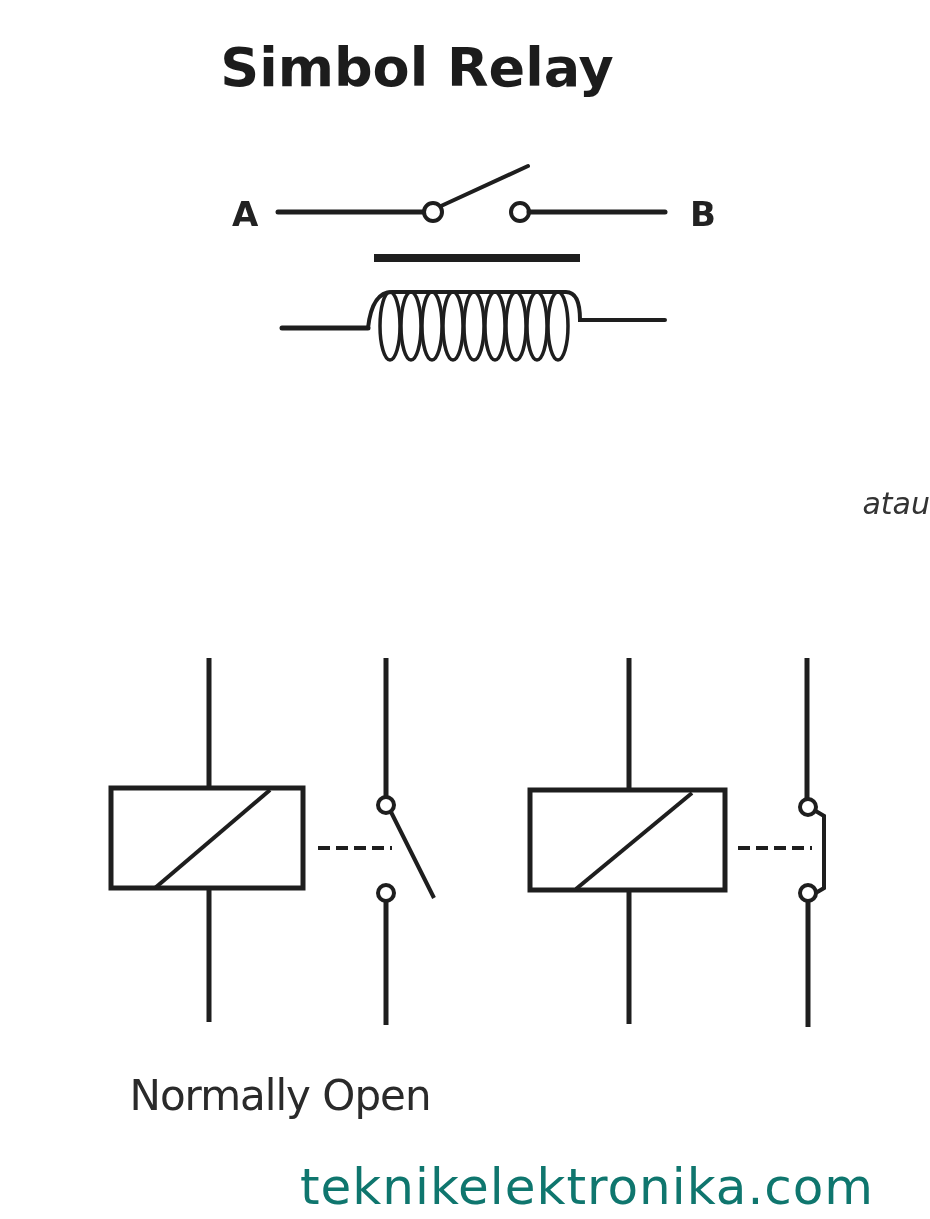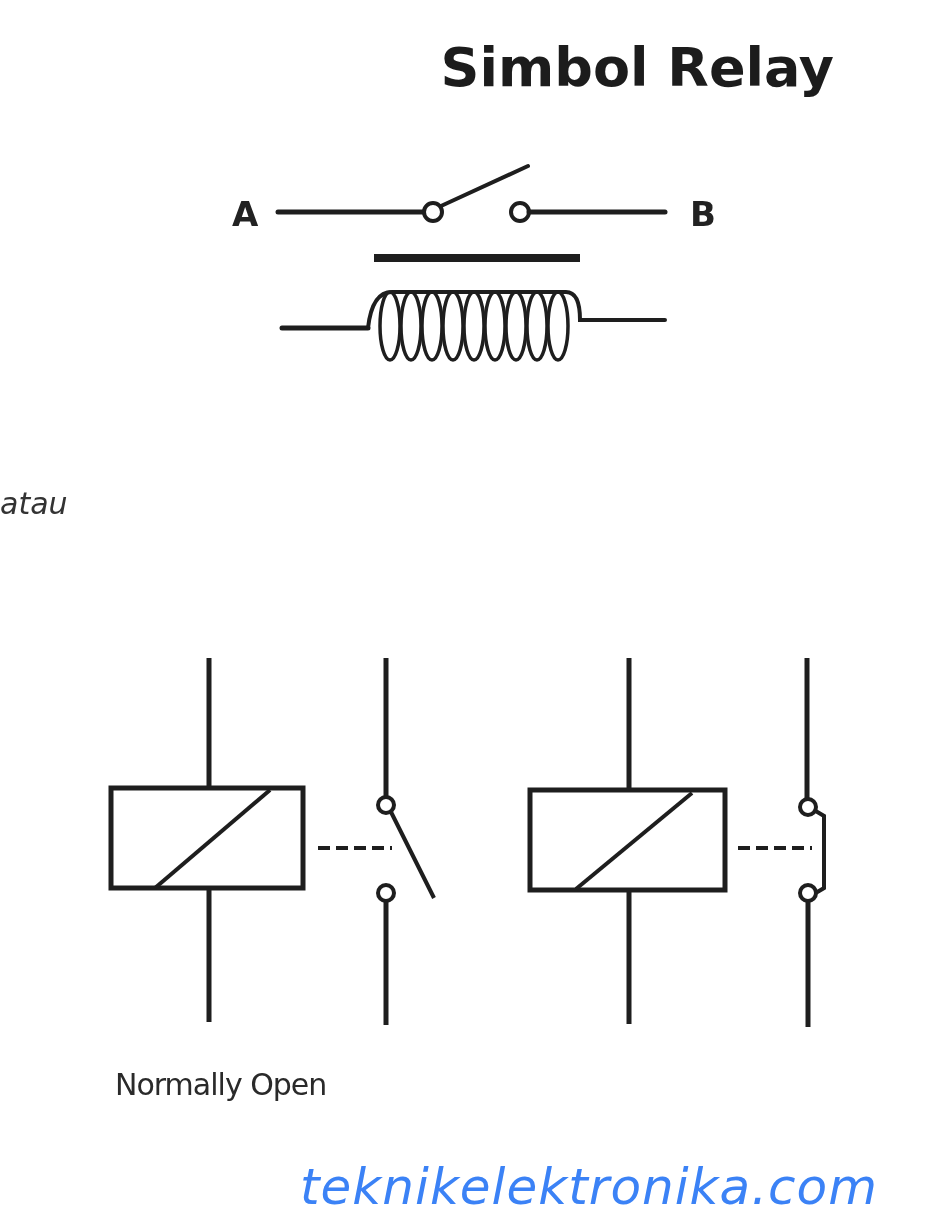--- a/index.html
+++ b/index.html
@@ -1,20 +1,20 @@
 <!DOCTYPE html>
 <html><head>
   <meta charset="utf-8">
   <style>
     html, body { margin:0; padding:0; background:#ffffff; }
     body { width:930px; height:1219px; position:relative; overflow:hidden; font-family:"DejaVu Sans", sans-serif; color:#1a1a1a; }
-    .title { position:absolute; left:0; width:834px; top:36px; text-align:right; font-size:54px; font-weight:bold; color:#1c1c1c; letter-spacing:0px; }
-    .atau { position:absolute; left:0; width:930px; top:486px; text-align:left; font-size:30px; font-style:italic; color:#333; }
-    .lbl { position:absolute; font-size:30px; color:#2a2a2a; line-height:46px; }
-    .watermark { position:absolute; left:300px; top:1158px; font-size:50px; color:#3b82f6; letter-spacing:1px;font-style:italic; }
+    .title { position:absolute; left:0; width:834px; top:36px; text-align:center; font-size:54px; font-weight:bold; color:#1c1c1c; letter-spacing:0px; }
+    .atau { position:absolute; left:0; width:930px; top:486px; text-align:right; font-size:30px; font-style:italic; color:#333; }
+    .lbl { position:absolute; font-size:42px; color:#2a2a2a; text-align:center; line-height:46px;margin-top:11px; }
+    .watermark { position:absolute; left:300px; top:1158px; font-size:50px; color:#0f766e; letter-spacing:1px; }
     svg { position:absolute; left:0; top:0; }
     .term { font-family:"DejaVu Sans", sans-serif; font-weight:bold; font-size:34px; fill:#222; }
   </style>
 </head>
 <body>
 
 <div class="title">Simbol Relay</div>
 
 <svg width="930" height="1219" viewBox="0 0 930 1219">
 

